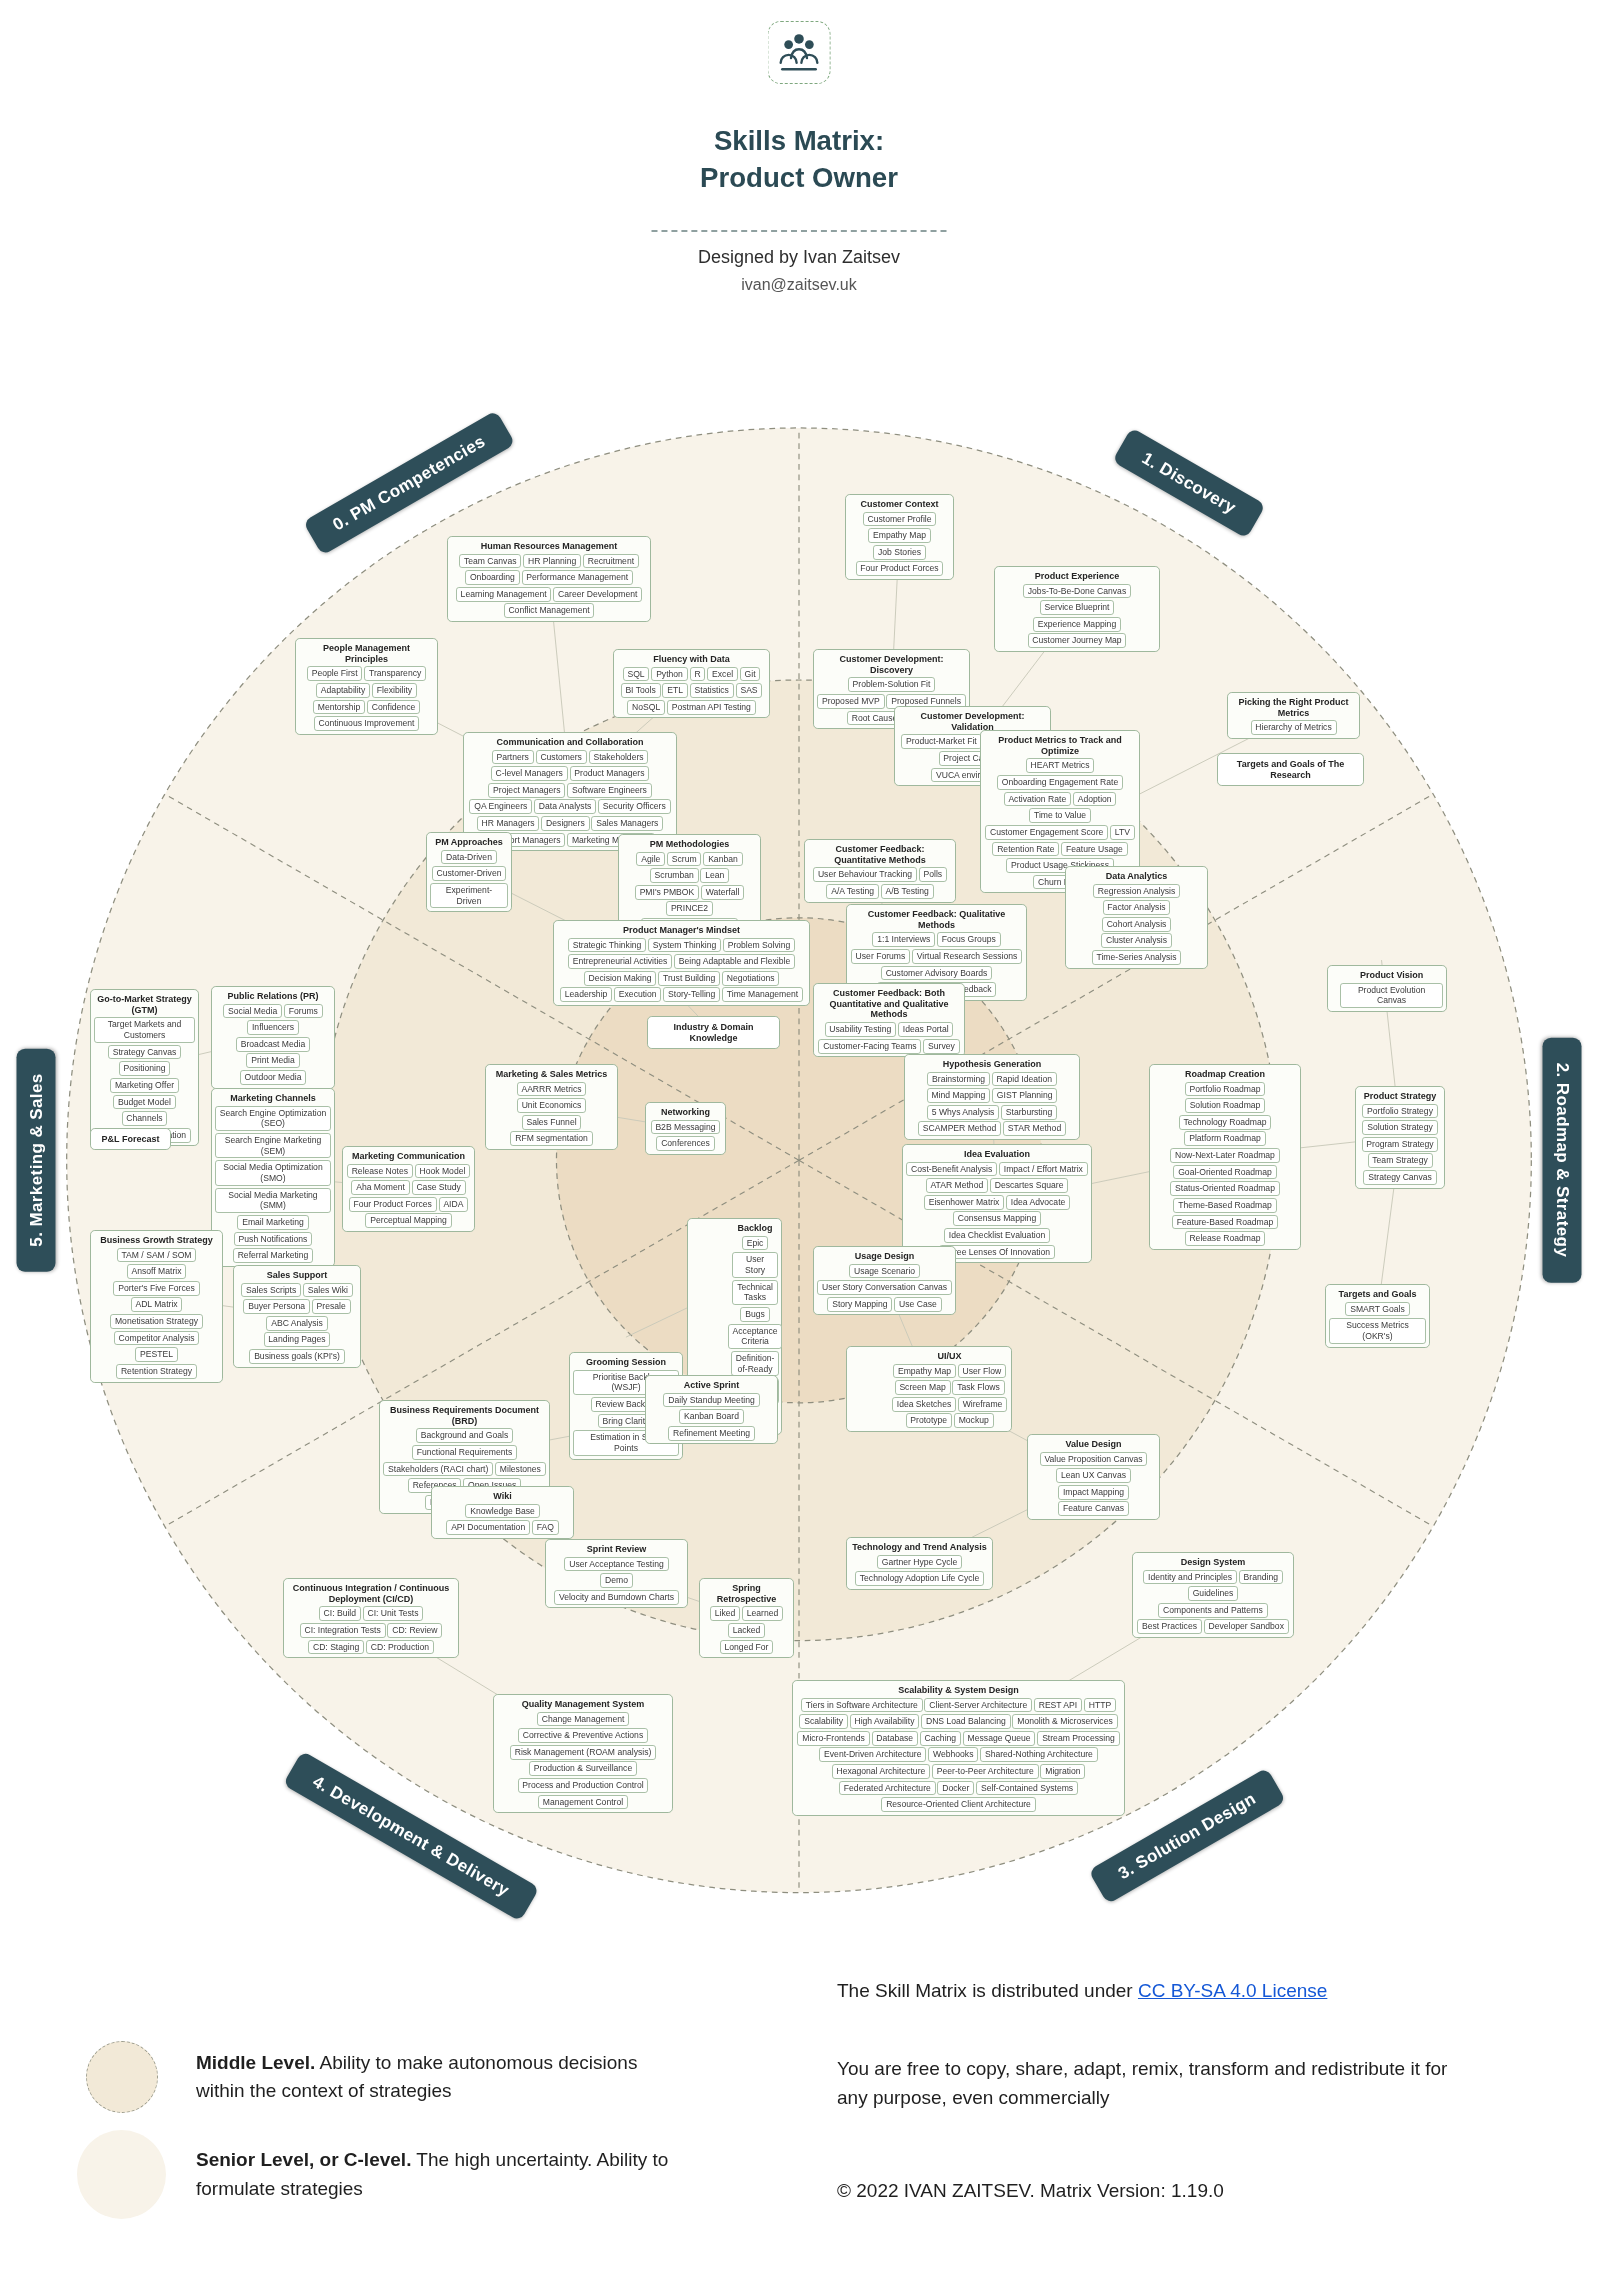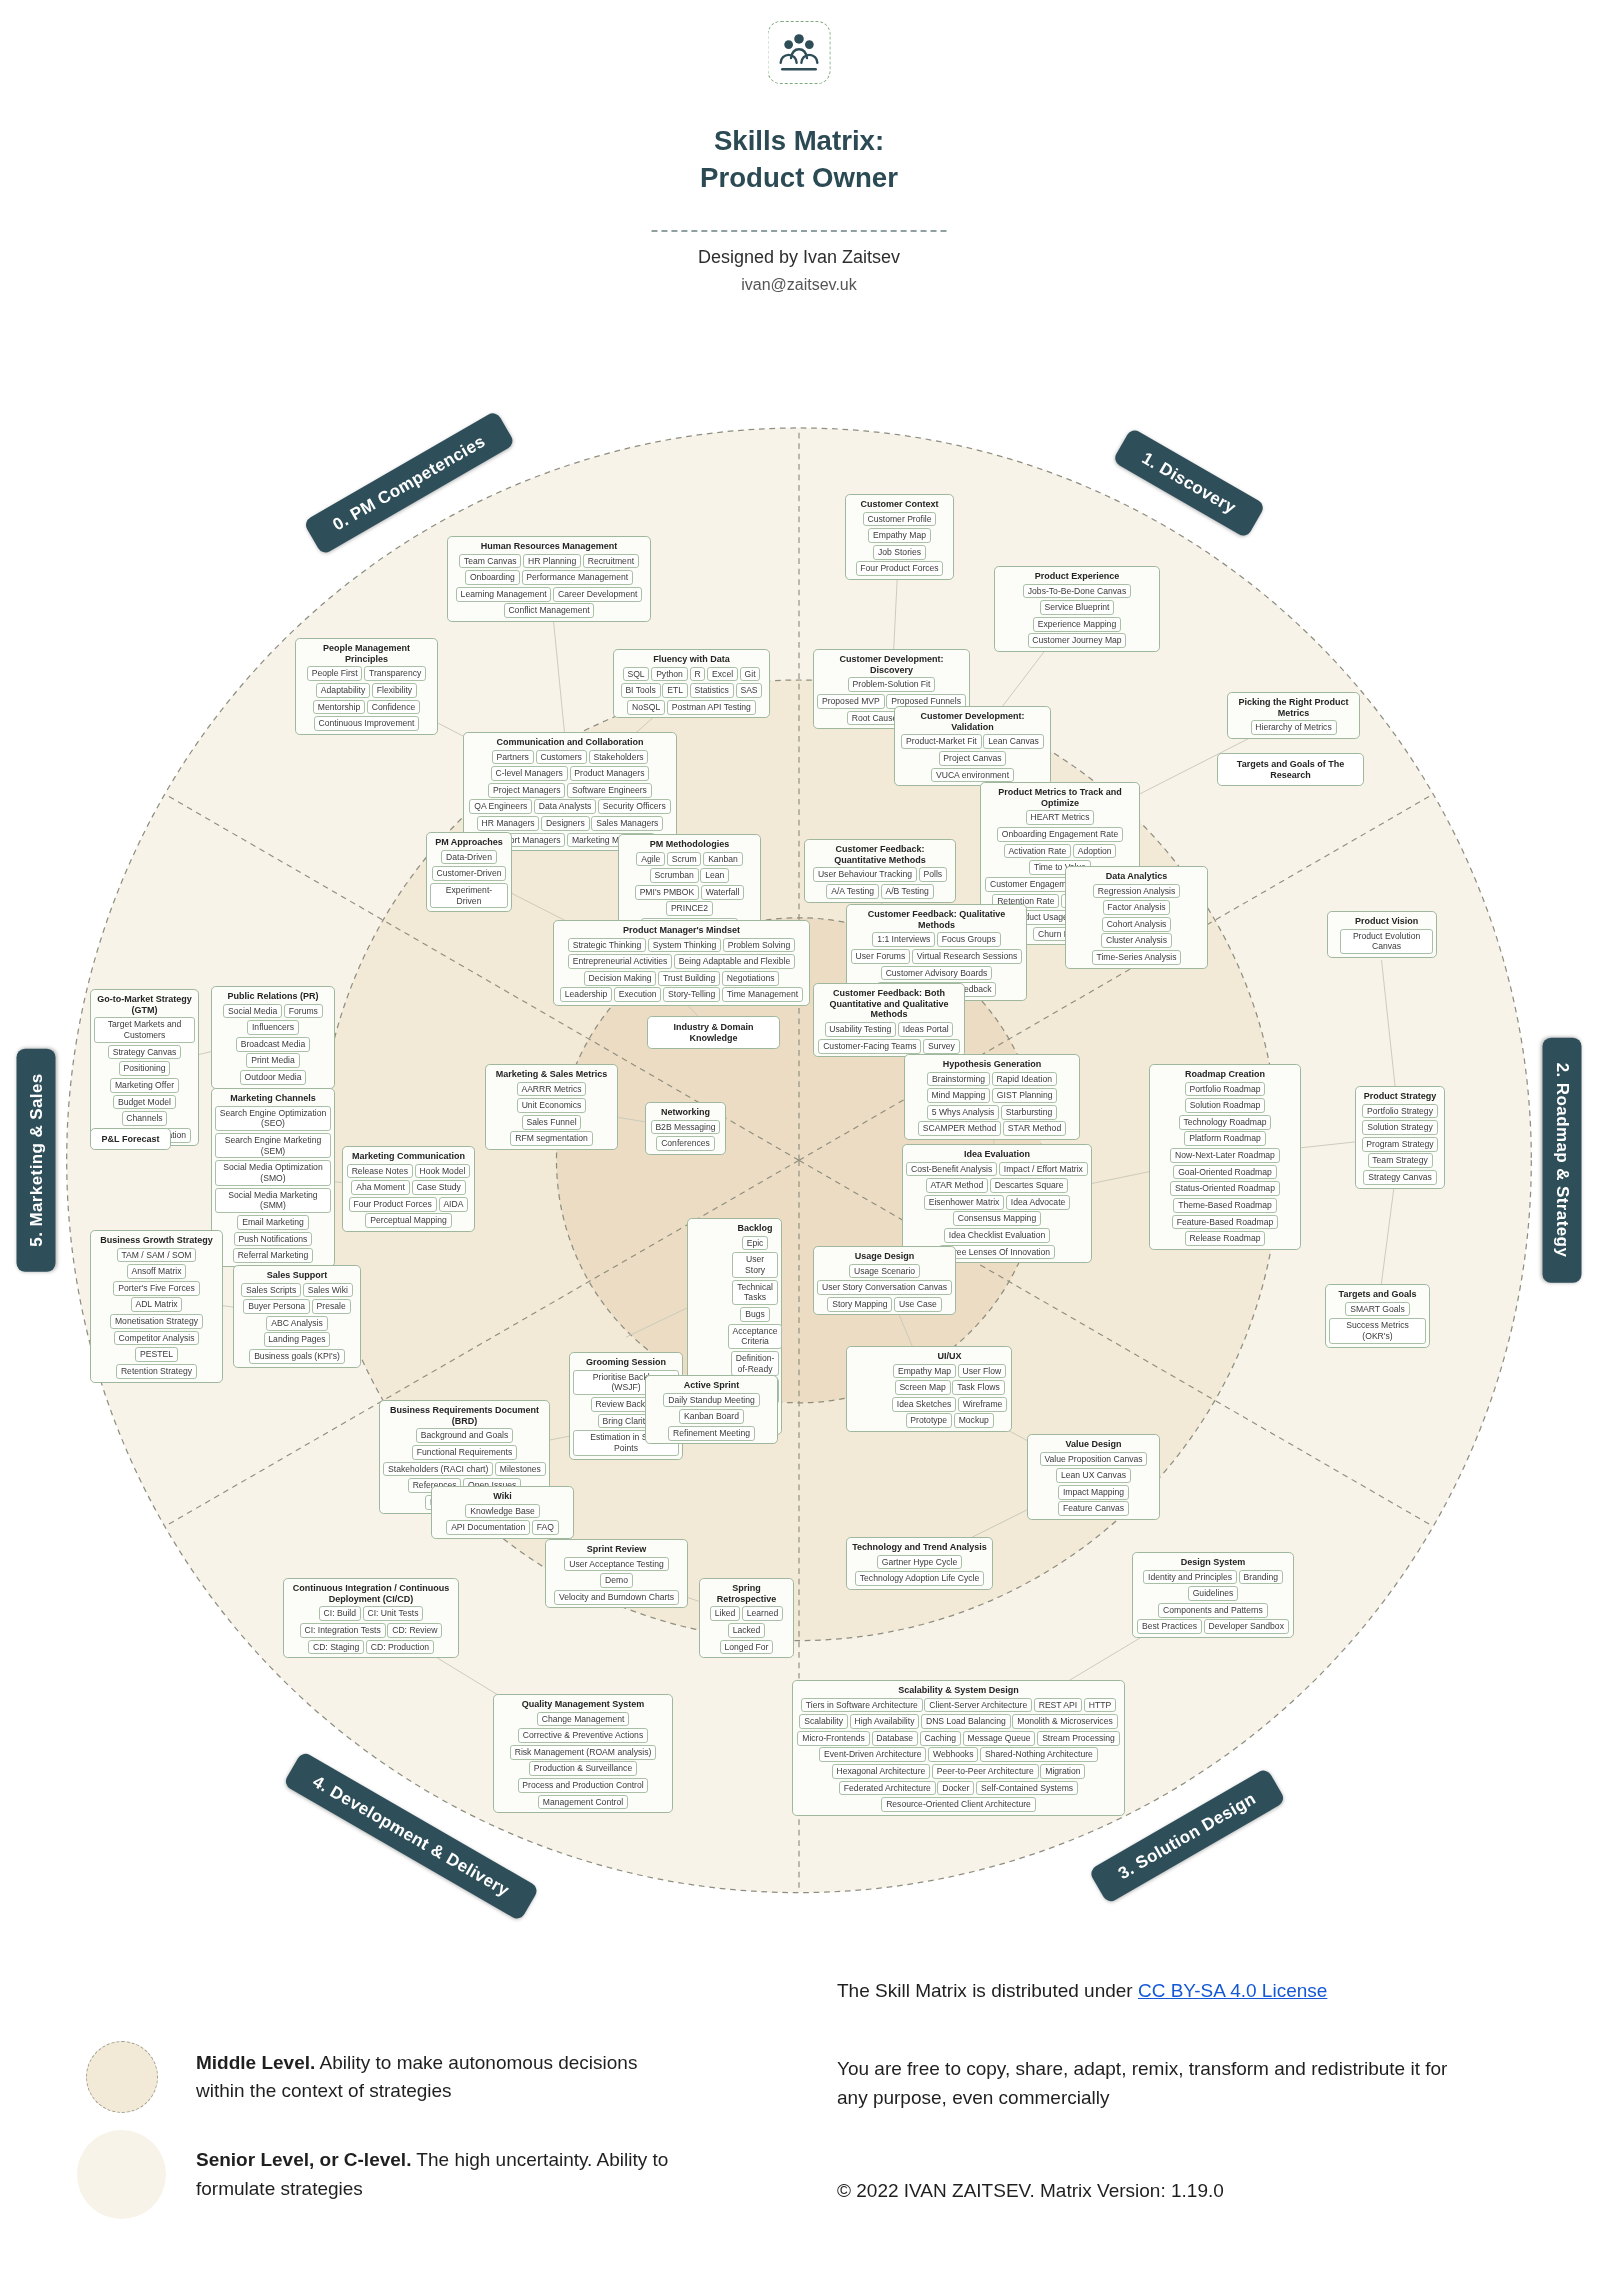--- a/index.html
+++ b/index.html
@@ -280,21 +280,21 @@
           <span class="pill">Project Canvas</span>
           <span class="pill">VUCA environment</span>
         </div>
       </div>
       <div class="group" style="left: 1227px; top: 692px; width: 133px;">
         <div class="gtitle">Picking the Right Product Metrics</div>
         <div class="pills">
           <span class="pill">Hierarchy of Metrics</span>
         </div>
       </div>
-      <div class="group" style="left: 980px; top: 782px; width: 160px;">
+      <div class="group" style="left: 980px; top: 730px; width: 160px;">
         <div class="gtitle">Product Metrics to Track and Optimize</div>
         <div class="pills">
           <span class="pill">HEART Metrics</span>
           <span class="pill">Onboarding Engagement Rate</span>
           <span class="pill">Activation Rate</span>
           <span class="pill">Adoption</span>
           <span class="pill">Time to Value</span>
           <span class="pill">Customer Engagement Score</span>
           <span class="pill">LTV</span>
           <span class="pill">Retention Rate</span>
@@ -338,21 +338,21 @@
       </div>
       <div class="group" style="left: 813px; top: 983px; width: 152px;">
         <div class="gtitle">Customer Feedback: Both Quantitative and Qualitative Methods</div>
         <div class="pills">
           <span class="pill">Usability Testing</span>
           <span class="pill">Ideas Portal</span>
           <span class="pill">Customer-Facing Teams</span>
           <span class="pill">Survey</span>
         </div>
       </div>
-      <div class="group" style="left: 1327px; top: 911px; width: 110px; padding-left: 12px;">
+      <div class="group" style="left: 1327px; top: 965px; width: 120px; padding-left: 12px;">
         <div class="gtitle">Product Vision</div>
         <div class="pills">
           <span class="pill">Product Evolution Canvas</span>
         </div>
       </div>
       <div class="group" style="left: 904px; top: 1054px; width: 176px;">
         <div class="gtitle">Hypothesis Generation</div>
         <div class="pills">
           <span class="pill">Brainstorming</span>
           <span class="pill">Rapid Ideation</span>

